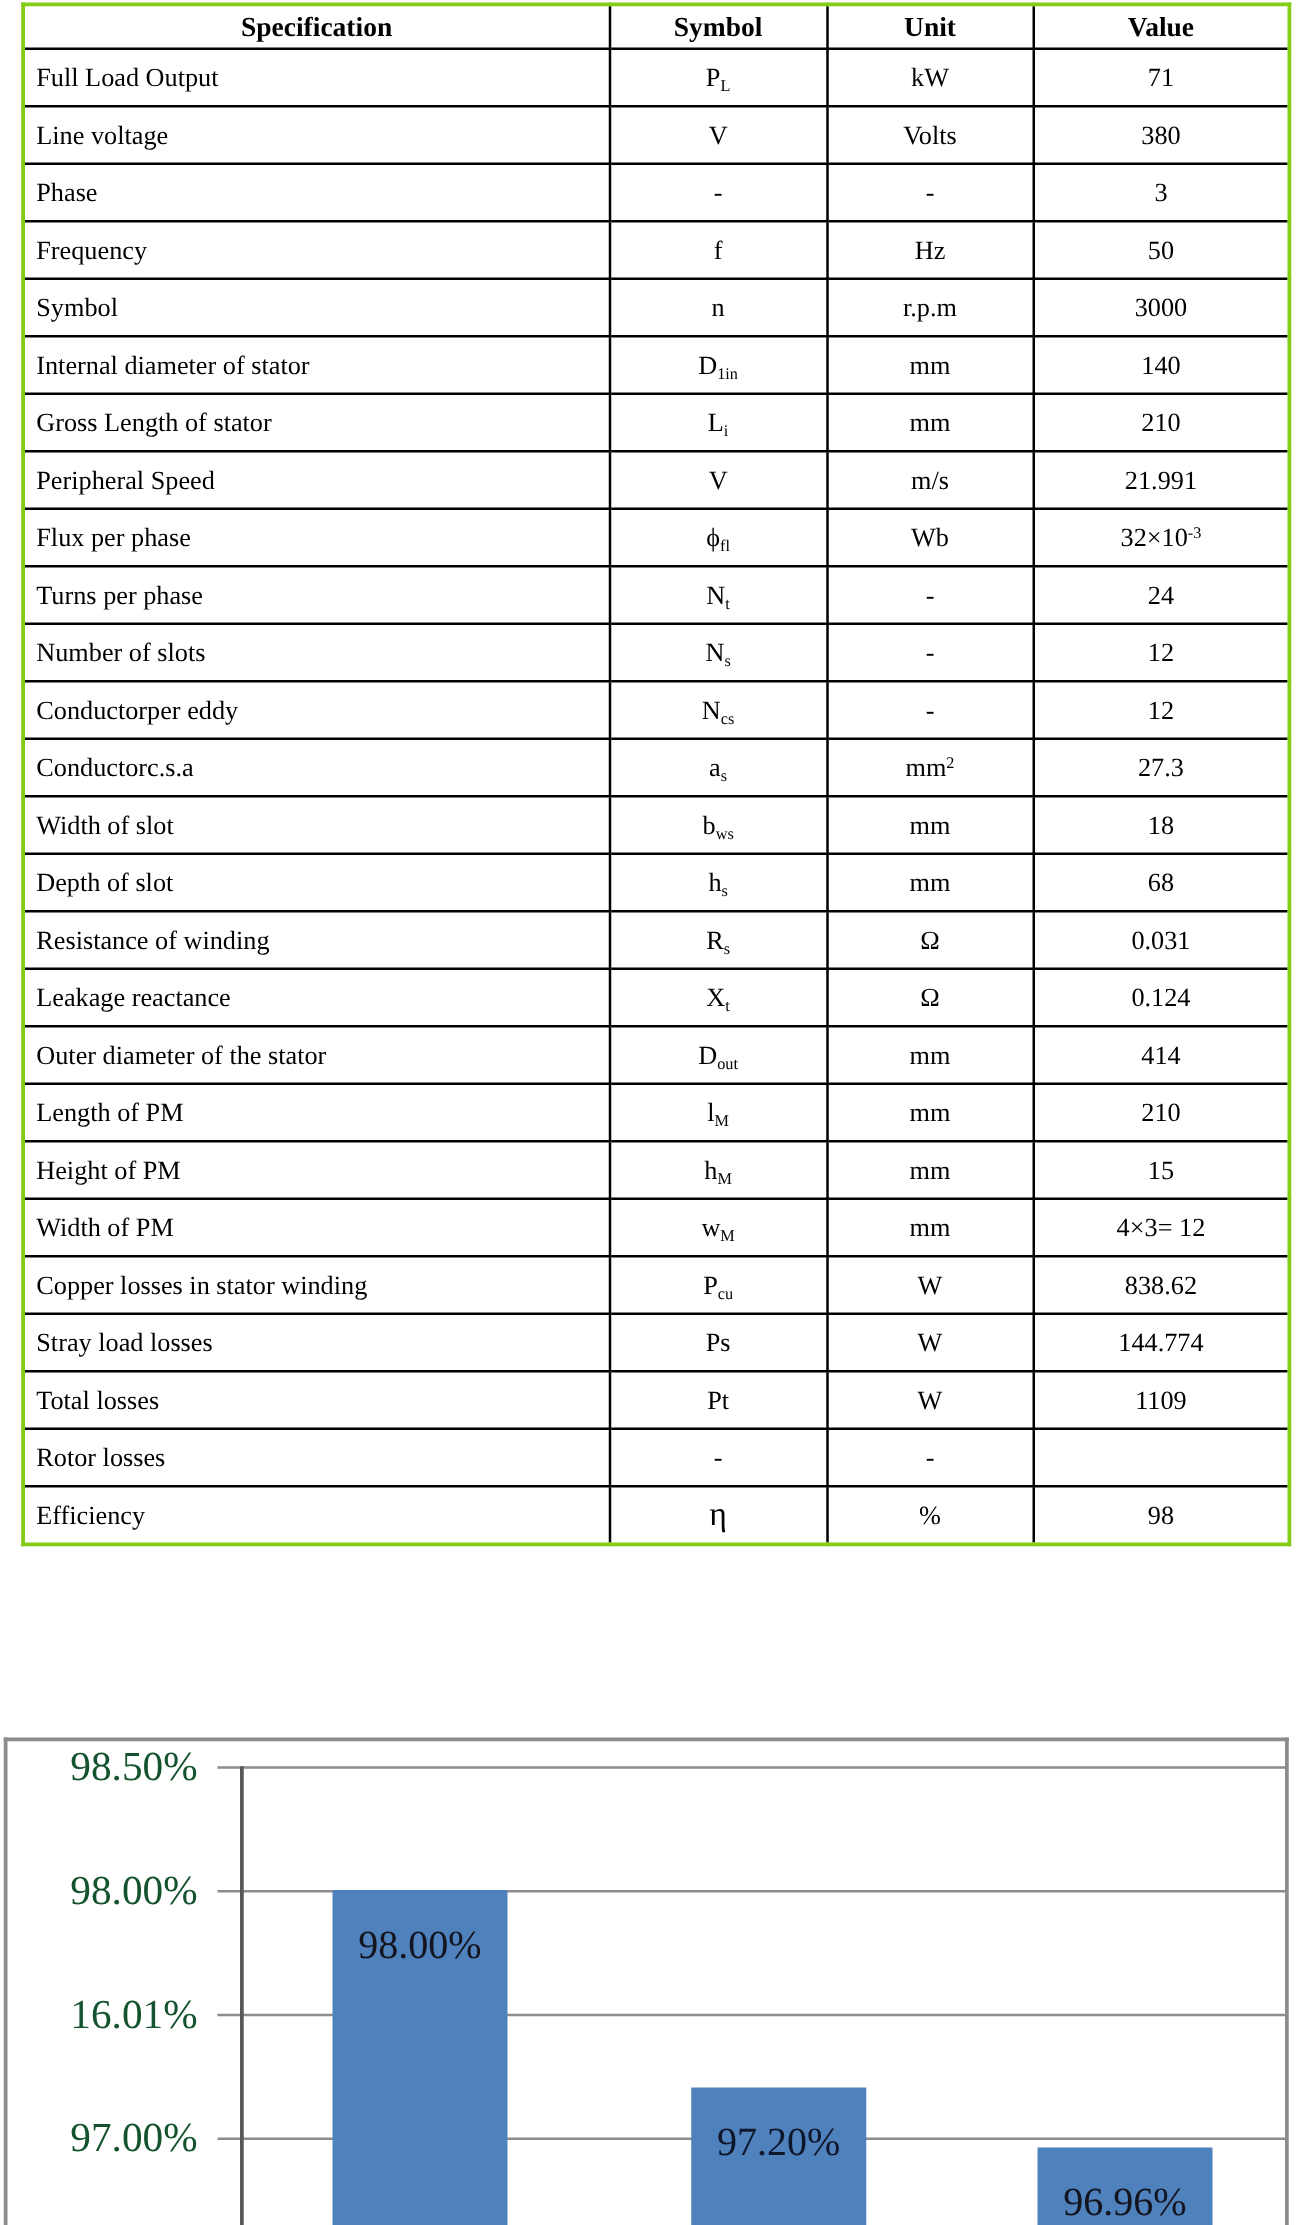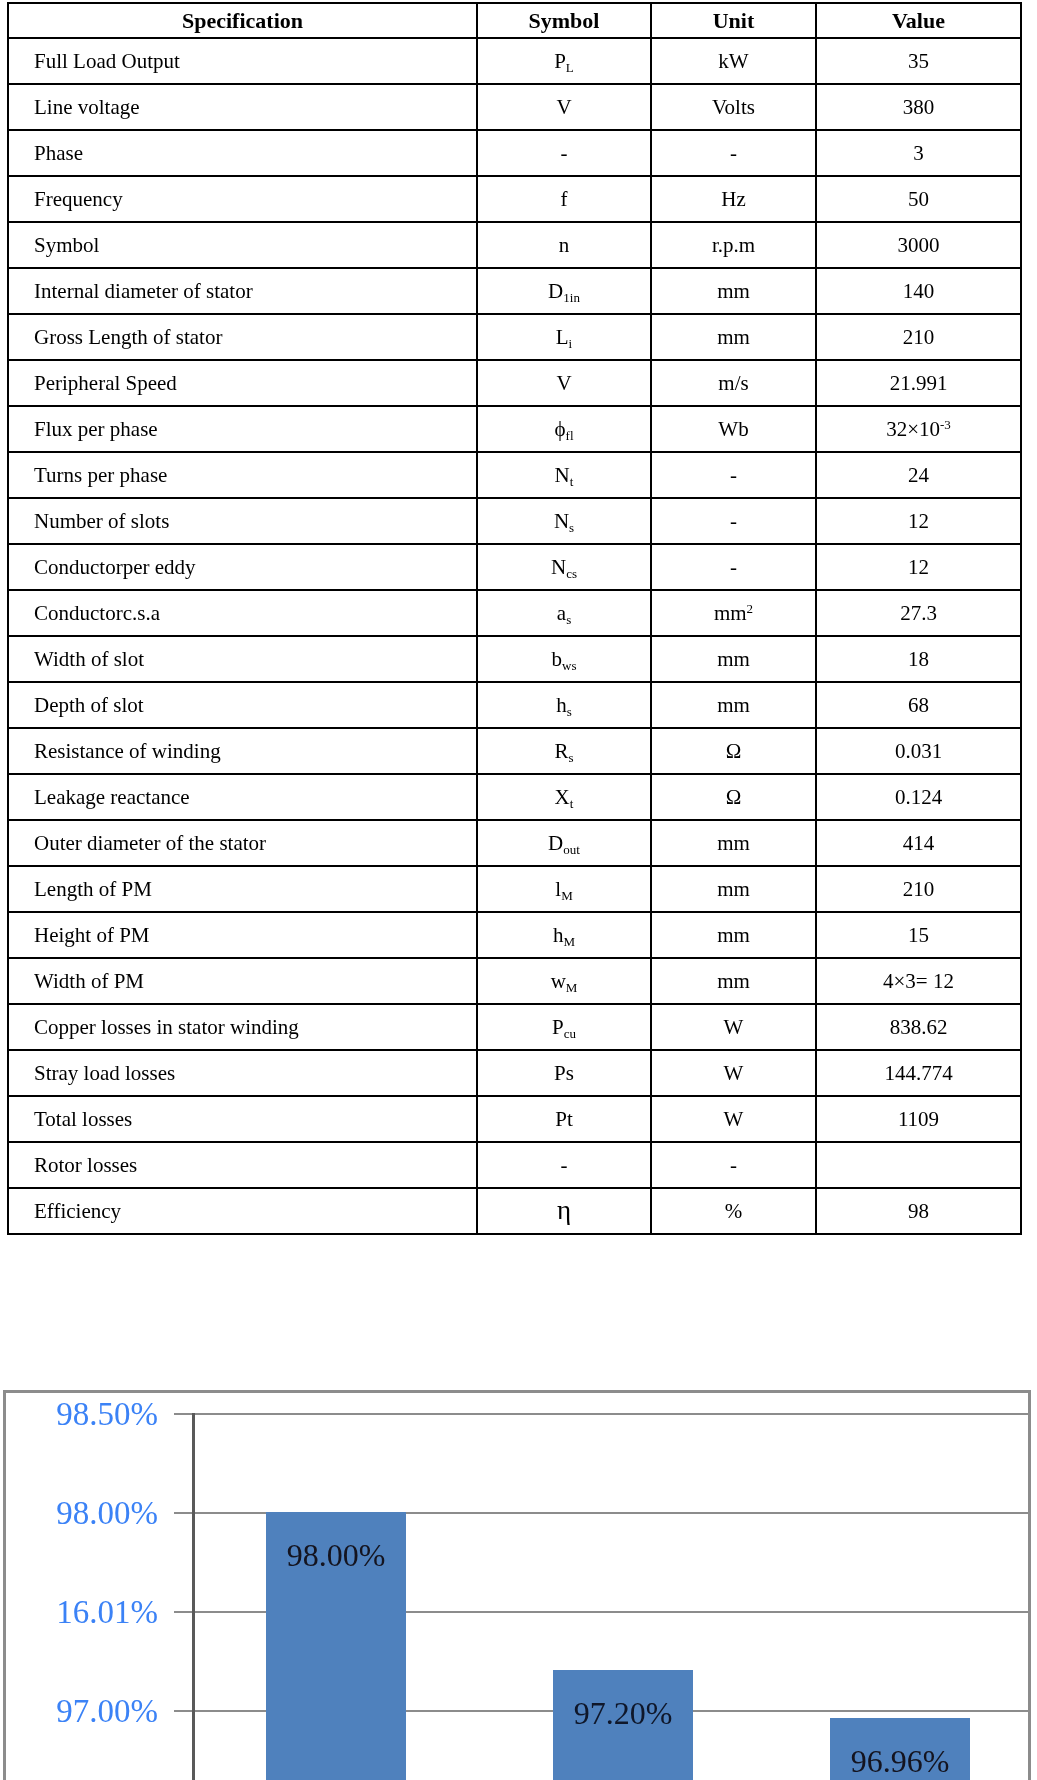--- a/index.html
+++ b/index.html
@@ -2,44 +2,44 @@
 <html><head>
 <meta charset="utf-8">
 <style>
   html,body { margin:0; padding:0; }
   body {
     width:1037px; height:1780px; overflow:hidden; position:relative;
     background:#ffffff; font-family:"Liberation Serif", serif; color:#000;
   }
   
   table.tbl {
-    position:absolute; left:7px; top:2px; width:1013px;
+    position:absolute; left:17px; top:2px; width:1013px;
     border-collapse:collapse; table-layout:fixed;
-    border:1px solid #84cc16;
+    border:3px solid #84cc16;
   }
   .tbl th, .tbl td { border:2px solid #000; padding:0; vertical-align:middle; }
   .tbl th {
     height:33px; font-size:22px; font-weight:bold; text-align:center;
   }
   .tbl td { height:44px; font-size:21px; text-align:center; }
-  .tbl td.spec { text-align:left; padding-left:25px; }
+  .tbl td.spec { text-align:left; padding-left:9px; }
   .tbl sub { font-size:13px; vertical-align:-4px; line-height:0; }
   .tbl sup { font-size:13px; vertical-align:7px; line-height:0; }
   .eta { font-size:27px; line-height:1; }
   
   .chart {
     position:absolute; left:3px; top:1390px; width:1028px; height:390px;
     box-sizing:border-box; background:#fff; overflow:hidden;
     border:3px solid #8c8c8c; border-bottom:none;
   }
   .chart * { position:absolute; }
   .gridline { height:2px; background:#8c8c8c; }
   .y-axis-line { width:3px; background:#595959; }
   .y-label {
-    width:150px; text-align:right; font-size:33px; line-height:40px; color:#3b82f6;
+    width:150px; text-align:right; font-size:33px; line-height:40px; color:#14532d;
     font-family:"Liberation Serif", serif;
   }
   .bar { width:140px; }
   .bar-label {
     width:170px; text-align:center; font-size:32px; line-height:36px;
     color:#14141f; font-family:"Liberation Serif", serif;
   }
 </style>
 </head>
 <body>
@@ -57,21 +57,21 @@
       <th>Symbol</th>
       <th>Unit</th>
       <th>Value</th>
     </tr>
   </thead>
   <tbody>
       <tr>
         <td class="spec">Full Load Output</td>
         <td><span>P</span><sub>L</sub></td>
         <td><span>kW</span></td>
-        <td><span>35</span></td>
+        <td><span>71</span></td>
       </tr>
       <tr>
         <td class="spec">Line voltage</td>
         <td><span>V</span></td>
         <td><span>Volts</span></td>
         <td><span>380</span></td>
       </tr>
       <tr>
         <td class="spec">Phase</td>
         <td><span>-</span></td>

